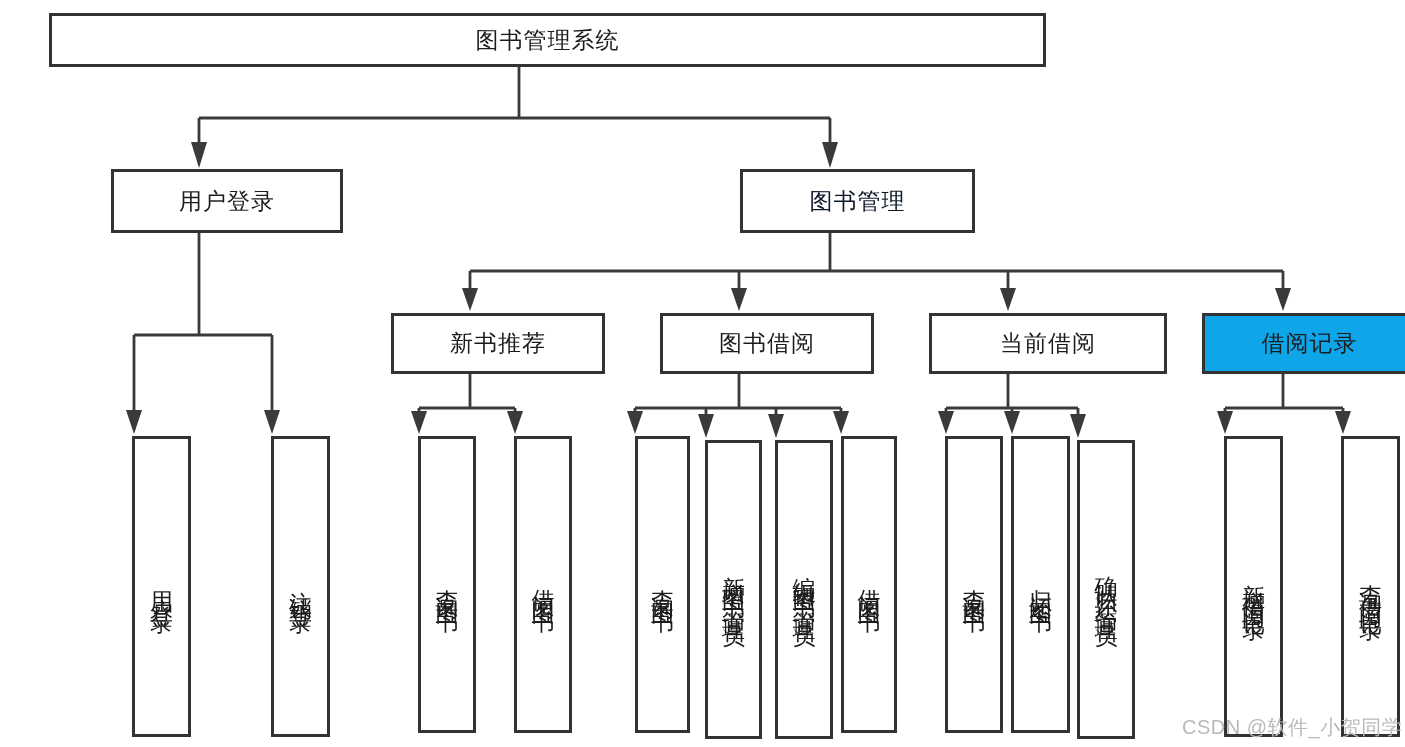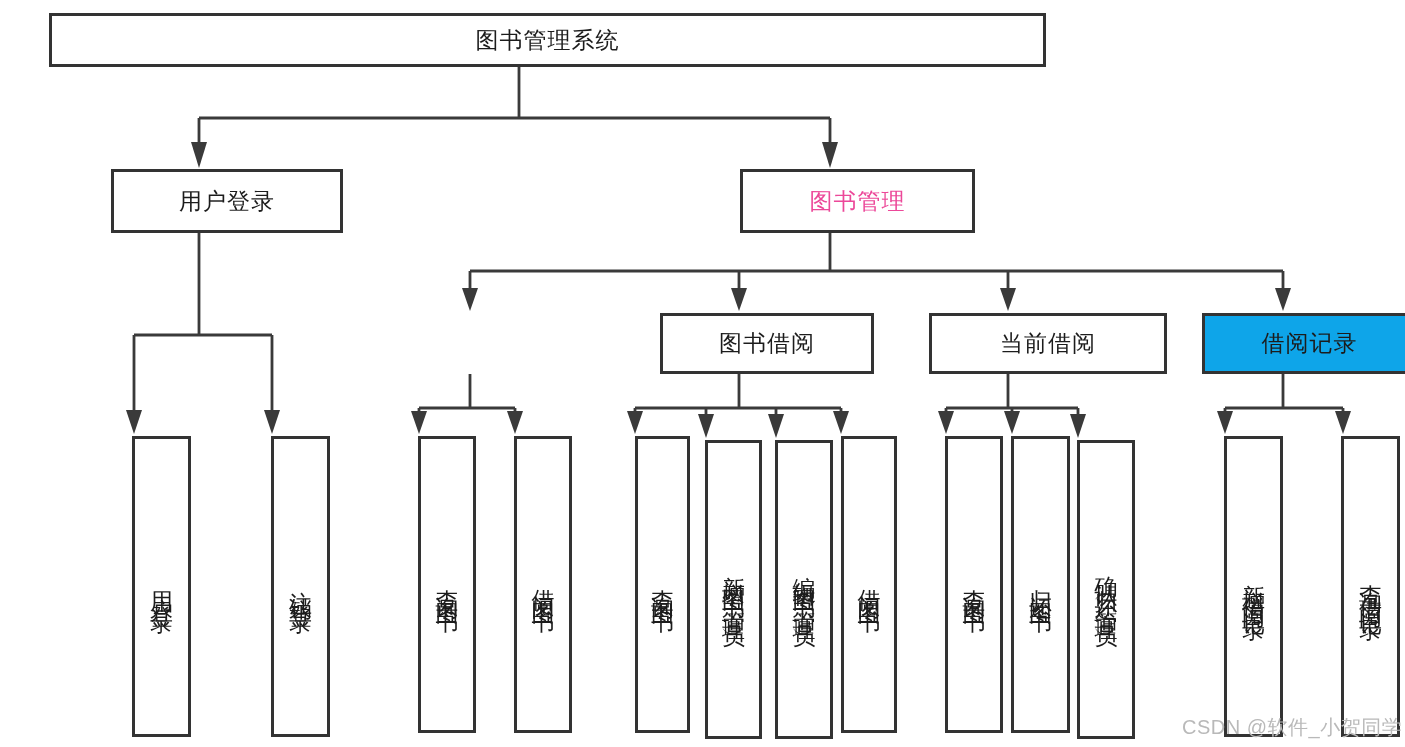--- a/index.html
+++ b/index.html
@@ -84,22 +84,23 @@
       <polygon points="1004,411 1020,411 1012,434"></polygon>
       <polygon points="1070,414 1086,414 1078,438"></polygon>
       <polygon points="1217,411 1233,411 1225,434"></polygon>
       <polygon points="1335,411 1351,411 1343,434"></polygon>
     </g>
   </svg>
 
   <div class="box" style="left: 21px; top: 13px; width: 997px; height: 54px; border-color: rgb(51, 51, 51); background: rgb(255, 255, 255); color: rgb(28, 28, 28);">图书管理系统</div>
 
   <div class="box" style="left: 83px; top: 169px; width: 232px; height: 64px; border-color: rgb(51, 51, 51); background: rgb(255, 255, 255); color: rgb(28, 28, 28);">用户登录</div>
-  <div class="box" style="left: 712px; top: 169px; width: 235px; height: 64px; border-color: rgb(51, 51, 51); background: rgb(255, 255, 255); color: #ec4899;">图书管理</div>
+  <div class="box" style="left: 712px; top: 169px; width: 235px; height: 64px; border-color: rgb(51, 51, 51); background: rgb(255, 255, 255); color: #0f172a;">图书管理</div>
 
+  <div class="box" style="left: 363px; top: 313px; width: 214px; height: 61px; border-color: rgb(51, 51, 51); background: rgb(255, 255, 255); color: rgb(28, 28, 28);">新书推荐</div>
   <div class="box" style="left: 632px; top: 313px; width: 214px; height: 61px; border-color: rgb(51, 51, 51); background: rgb(255, 255, 255); color: rgb(28, 28, 28);">图书借阅</div>
   <div class="box" style="left: 901px; top: 313px; width: 238px; height: 61px; border-color: rgb(51, 51, 51); background: rgb(255, 255, 255); color: rgb(28, 28, 28);">当前借阅</div>
   <div class="box" style="left: 1174px; top: 313px; width: 215px; height: 61px; border-color: rgb(51, 51, 51); background: #0ea5e9; color: rgb(28, 28, 28);">借阅记录</div>
 
   <div class="box vbox" style="left: 104px; top: 436px; width: 59px; height: 301px; border-color: rgb(51, 51, 51); background: rgb(255, 255, 255); color: rgb(28, 28, 28);">用户登录</div>
   <div class="box vbox" style="left: 243px; top: 436px; width: 59px; height: 301px; border-color: rgb(51, 51, 51); background: rgb(255, 255, 255); color: rgb(28, 28, 28);">注销登录</div>
 
   <div class="box vbox" style="left: 390px; top: 436px; width: 58px; height: 297px; border-color: rgb(51, 51, 51); background: rgb(255, 255, 255); color: rgb(28, 28, 28);">查询图书</div>
   <div class="box vbox" style="left: 486px; top: 436px; width: 58px; height: 297px; border-color: rgb(51, 51, 51); background: rgb(255, 255, 255); color: rgb(28, 28, 28);">借阅图书</div>
 

